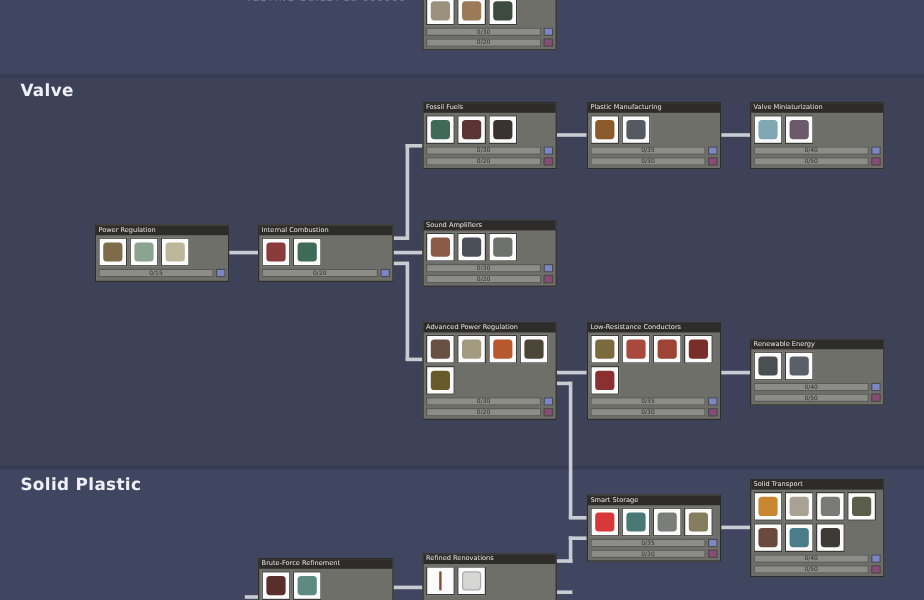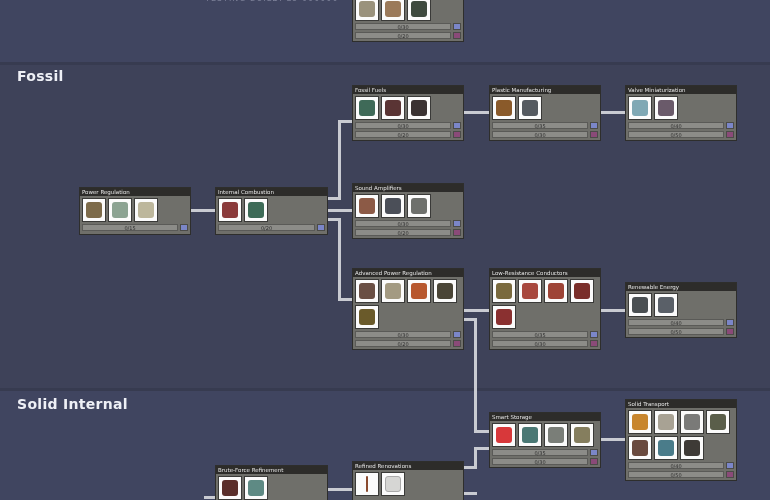--- a/index.html
+++ b/index.html
@@ -28,22 +28,22 @@
 <body>
 
 <div class="band band-top">
   <span class="build-text">TESTING BUILD: LU 000000</span>
 </div>
 <div class="band band-power"></div>
 <div class="band-divider" style="top:62px"></div>
 <div class="band band-solid"></div>
 <div class="band-divider" style="top:388px"></div>
 
-<div class="cat-title" style="left:17px;top:68px">Fossil</div>
-<div class="cat-title" style="left:17px;top:396px">Solid Internal</div>
+<div class="cat-title" style="left:17px;top:68px">Valve</div>
+<div class="cat-title" style="left:17px;top:396px">Solid Plastic</div>
 
 <div>
   <div class="line" style="left:190px;top:209px;width:26px;height:3px"></div>
   <div class="line" style="left:327px;top:197px;width:12px;height:3px"></div>
   <div class="line" style="left:338px;top:120px;width:3px;height:80px"></div>
   <div class="line" style="left:338px;top:120px;width:15px;height:3px"></div>
   <div class="line" style="left:327px;top:209px;width:26px;height:3px"></div>
   <div class="line" style="left:327px;top:218px;width:12px;height:3px"></div>
   <div class="line" style="left:338px;top:218px;width:3px;height:82px"></div>
   <div class="line" style="left:338px;top:298px;width:15px;height:3px"></div>

